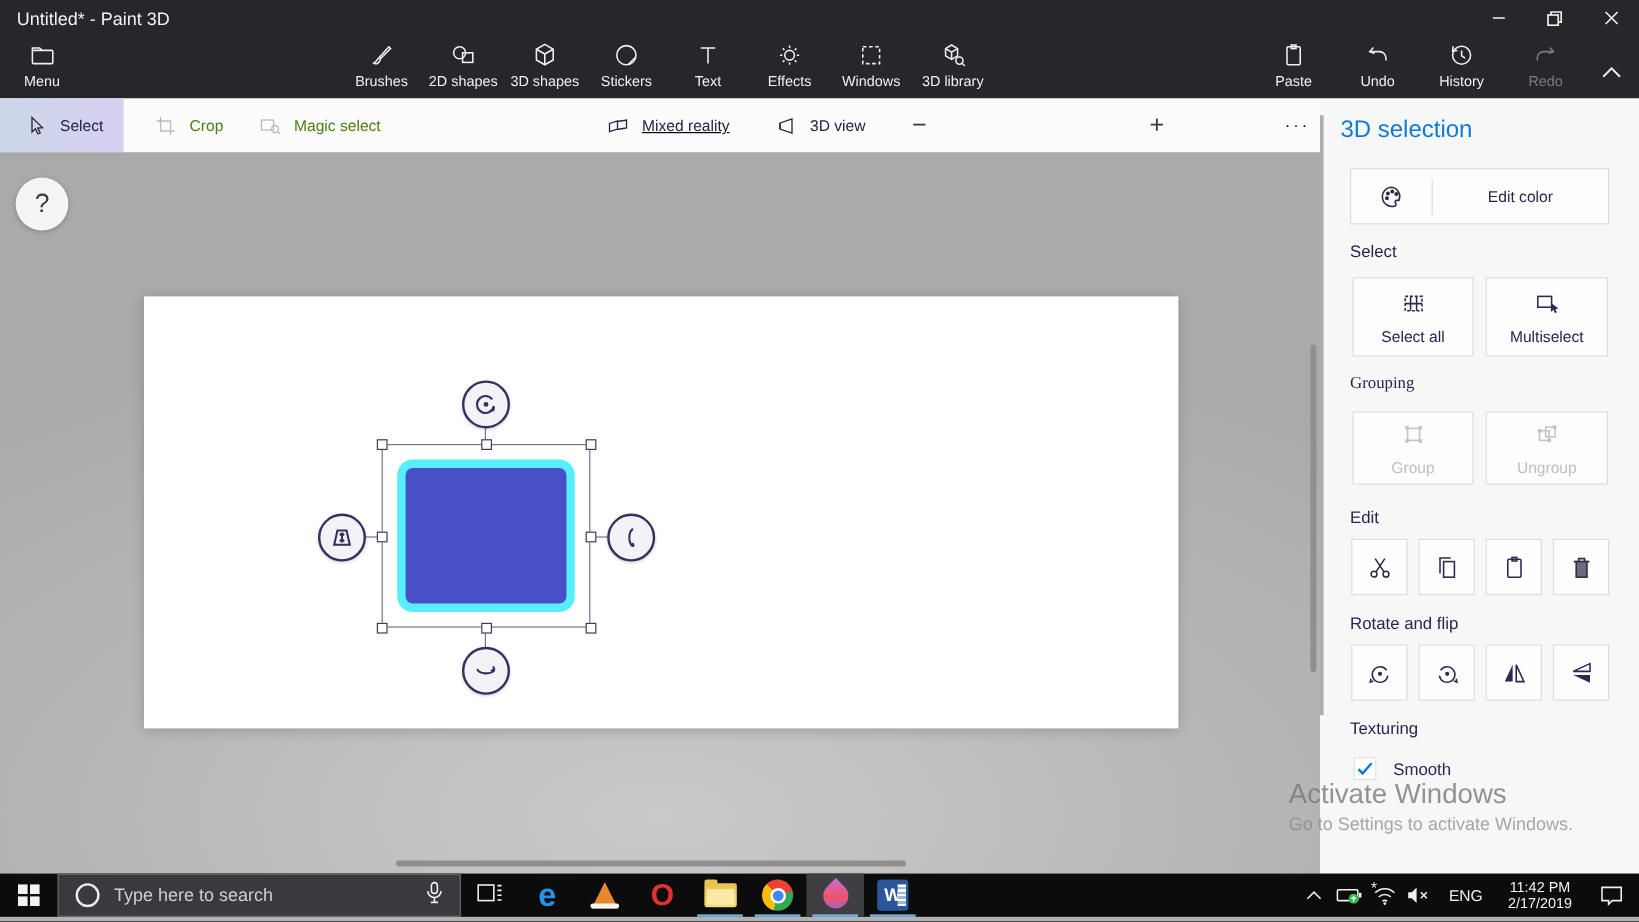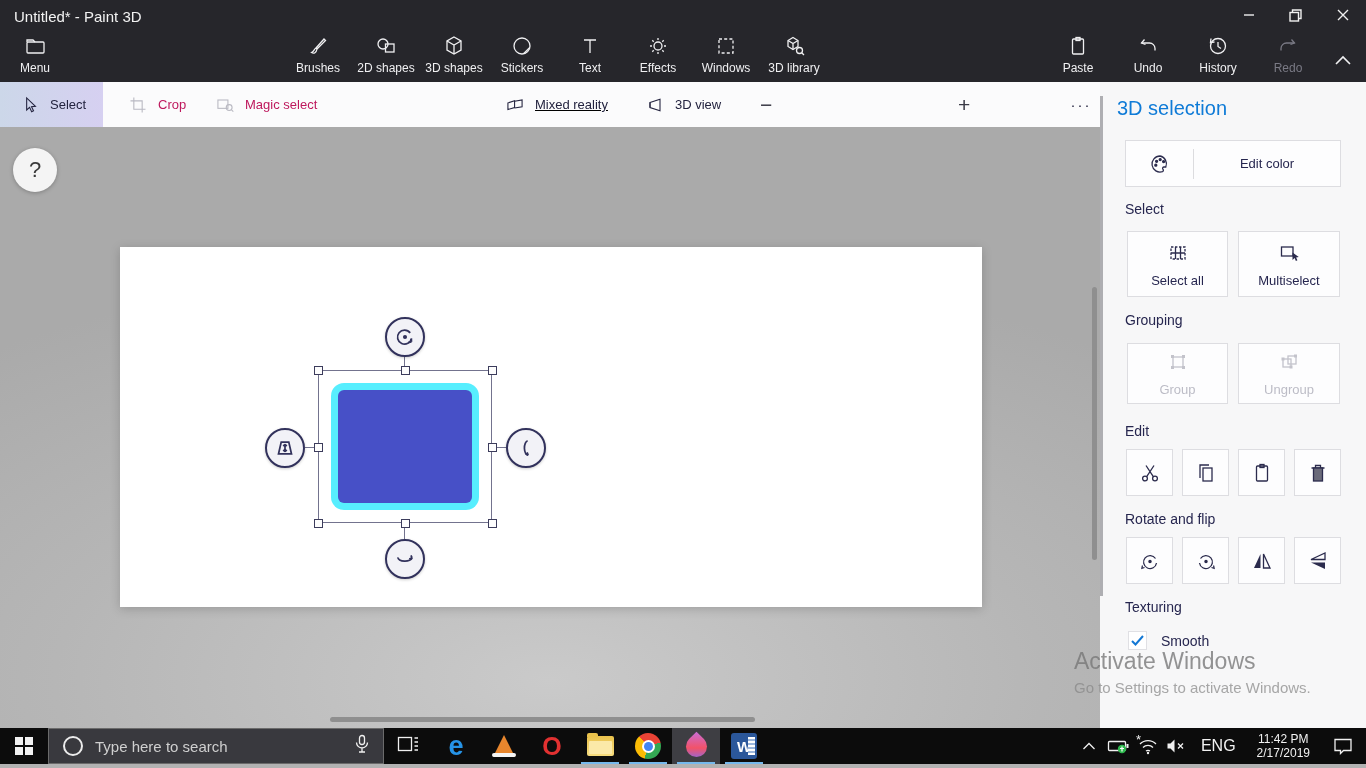--- a/index.html
+++ b/index.html
@@ -25,21 +25,21 @@
   .rtool.disabled .rtool-label { color:#7a7a85; }
   .rtool.disabled .ric { stroke:#7a7a85; }
   .collapse-btn { position:absolute; left:1330px; top:48px; width:26px; height:24px;
     display:flex; align-items:center; justify-content:center; }
 
   
   .toolbar2 { position:absolute; left:0; top:82px; width:1100px; height:45px; background:#fbfbfc; }
   .t2-item { position:absolute; top:0; height:45px; display:flex; align-items:center; gap:10px; }
   .t2-label { font-size:13px; color:#23233f; white-space:nowrap; }
   .tic { stroke:#23233f; fill:none; stroke-width:1.3; width:20px; height:20px; }
-  .t2-item.disabled .t2-label { color:#be185d; }
+  .t2-item.disabled .t2-label { color:#4d7c0f; }
   .t2-item.disabled .tic { stroke:#b9b9c2; }
   .select-btn { left:0; width:103px; padding-left:20px;
     background:linear-gradient(90deg,#ccd7e9,#d6d0f1); }
   .zoom-track { position:absolute; left:795px; top:103px; width:145px; height:2px; background:#1668c4; }
   .zoom-thumb { position:absolute; left:861px; top:93px; width:9px; height:22px; border-radius:5px; background:#1668c4; }
   .zoom-glyph { font-size:21px; color:#3a3a46; font-weight:400; }
   .zoom-level-box { position:absolute; left:1000px; top:82px; width:54px; height:45px;
     border-left:1px solid #e4e4e6; border-right:1px solid #e4e4e6;
     display:flex; align-items:center; justify-content:center; font-size:13px; color:#23233f; }
   .more-btn { left:1062px; width:38px; justify-content:center; font-size:15px; color:#23233f; letter-spacing:2px; }
@@ -128,21 +128,21 @@
   .chrome-icon .core { width:9px; height:9px; border-radius:50%; background:#4285f4; }
   .paint3d-icon { width:21px; height:21px; border-radius:0 50% 50% 50%; transform:rotate(45deg);
     background:linear-gradient(135deg,#c86dd7 0%,#f25268 55%,#7b6cf6 100%); }
   .word-icon { width:26px; height:26px; background:#2b579a; border-radius:3px; position:relative;
     display:flex; align-items:center; justify-content:center; color:#fff; font-weight:bold; font-size:15px; }
   .word-icon::after { content:""; position:absolute; right:2px; top:4px; width:7px; height:18px;
     background:repeating-linear-gradient(#fff 0 2px, #9db8dd 2px 4px); }
   .tray { margin-left:auto; display:flex; align-items:center; }
   .tray-item { display:flex; align-items:center; justify-content:center; height:40px; position:relative; }
   .tray-item svg { stroke:#f0f0f0; fill:none; stroke-width:1.3; }
-  .tray-lang { font-size:16px; color:#f2f2f2; padding:0 11px; }
+  .tray-lang { font-size:13px; color:#f2f2f2; padding:0 11px; }
   .tray-clock { display:flex; flex-direction:column; align-items:center; justify-content:center;
     color:#f2f2f2; font-size:12px; line-height:14px; padding:0 10px; }
   .wifi-star { position:absolute; left:2px; top:6px; color:#f0f0f0; font-size:13px; }
 </style>
 </head>
 <body>
 
 <div class="app">
 
   <div class="header">
@@ -395,21 +395,21 @@
       <span class="p-btn-label">Select all</span>
     </div>
     <div class="p-btn" style="left:138px; top:149px; width:102px; height:66px;">
       <svg class="pic" viewBox="0 0 24 24">
         <rect x="4.5" y="6" width="11.5" height="9"></rect>
         <path d="M15.5 11.5 v7.5 l2.1-1.9 1.3 2.9 1.5-.7 -1.3-2.9 2.7-.4 z" fill="#2b2b4d" stroke="none"></path>
       </svg>
       <span class="p-btn-label">Multiselect</span>
     </div>
 
-    <div class="p-label" style="left:25px; top:230px;">Grouping</div>
+    <div class="p-label" style="left:25px; top:230px;font-family:Liberation Serif, serif;">Grouping</div>
     <div class="p-btn disabled" style="left:27px; top:261px; width:101px; height:61px;">
       <svg class="pic" viewBox="0 0 24 24">
         <rect x="7" y="7" width="10" height="10"></rect>
         <rect x="5" y="5" width="3" height="3" fill="#c3c3cb" stroke="none"></rect>
           <rect x="16" y="5" width="3" height="3" fill="#c3c3cb" stroke="none"></rect>
         <rect x="5" y="16" width="3" height="3" fill="#c3c3cb" stroke="none"></rect>
           <rect x="16" y="16" width="3" height="3" fill="#c3c3cb" stroke="none"></rect>
       </svg>
       <span class="p-btn-label">Group</span>
     </div>

